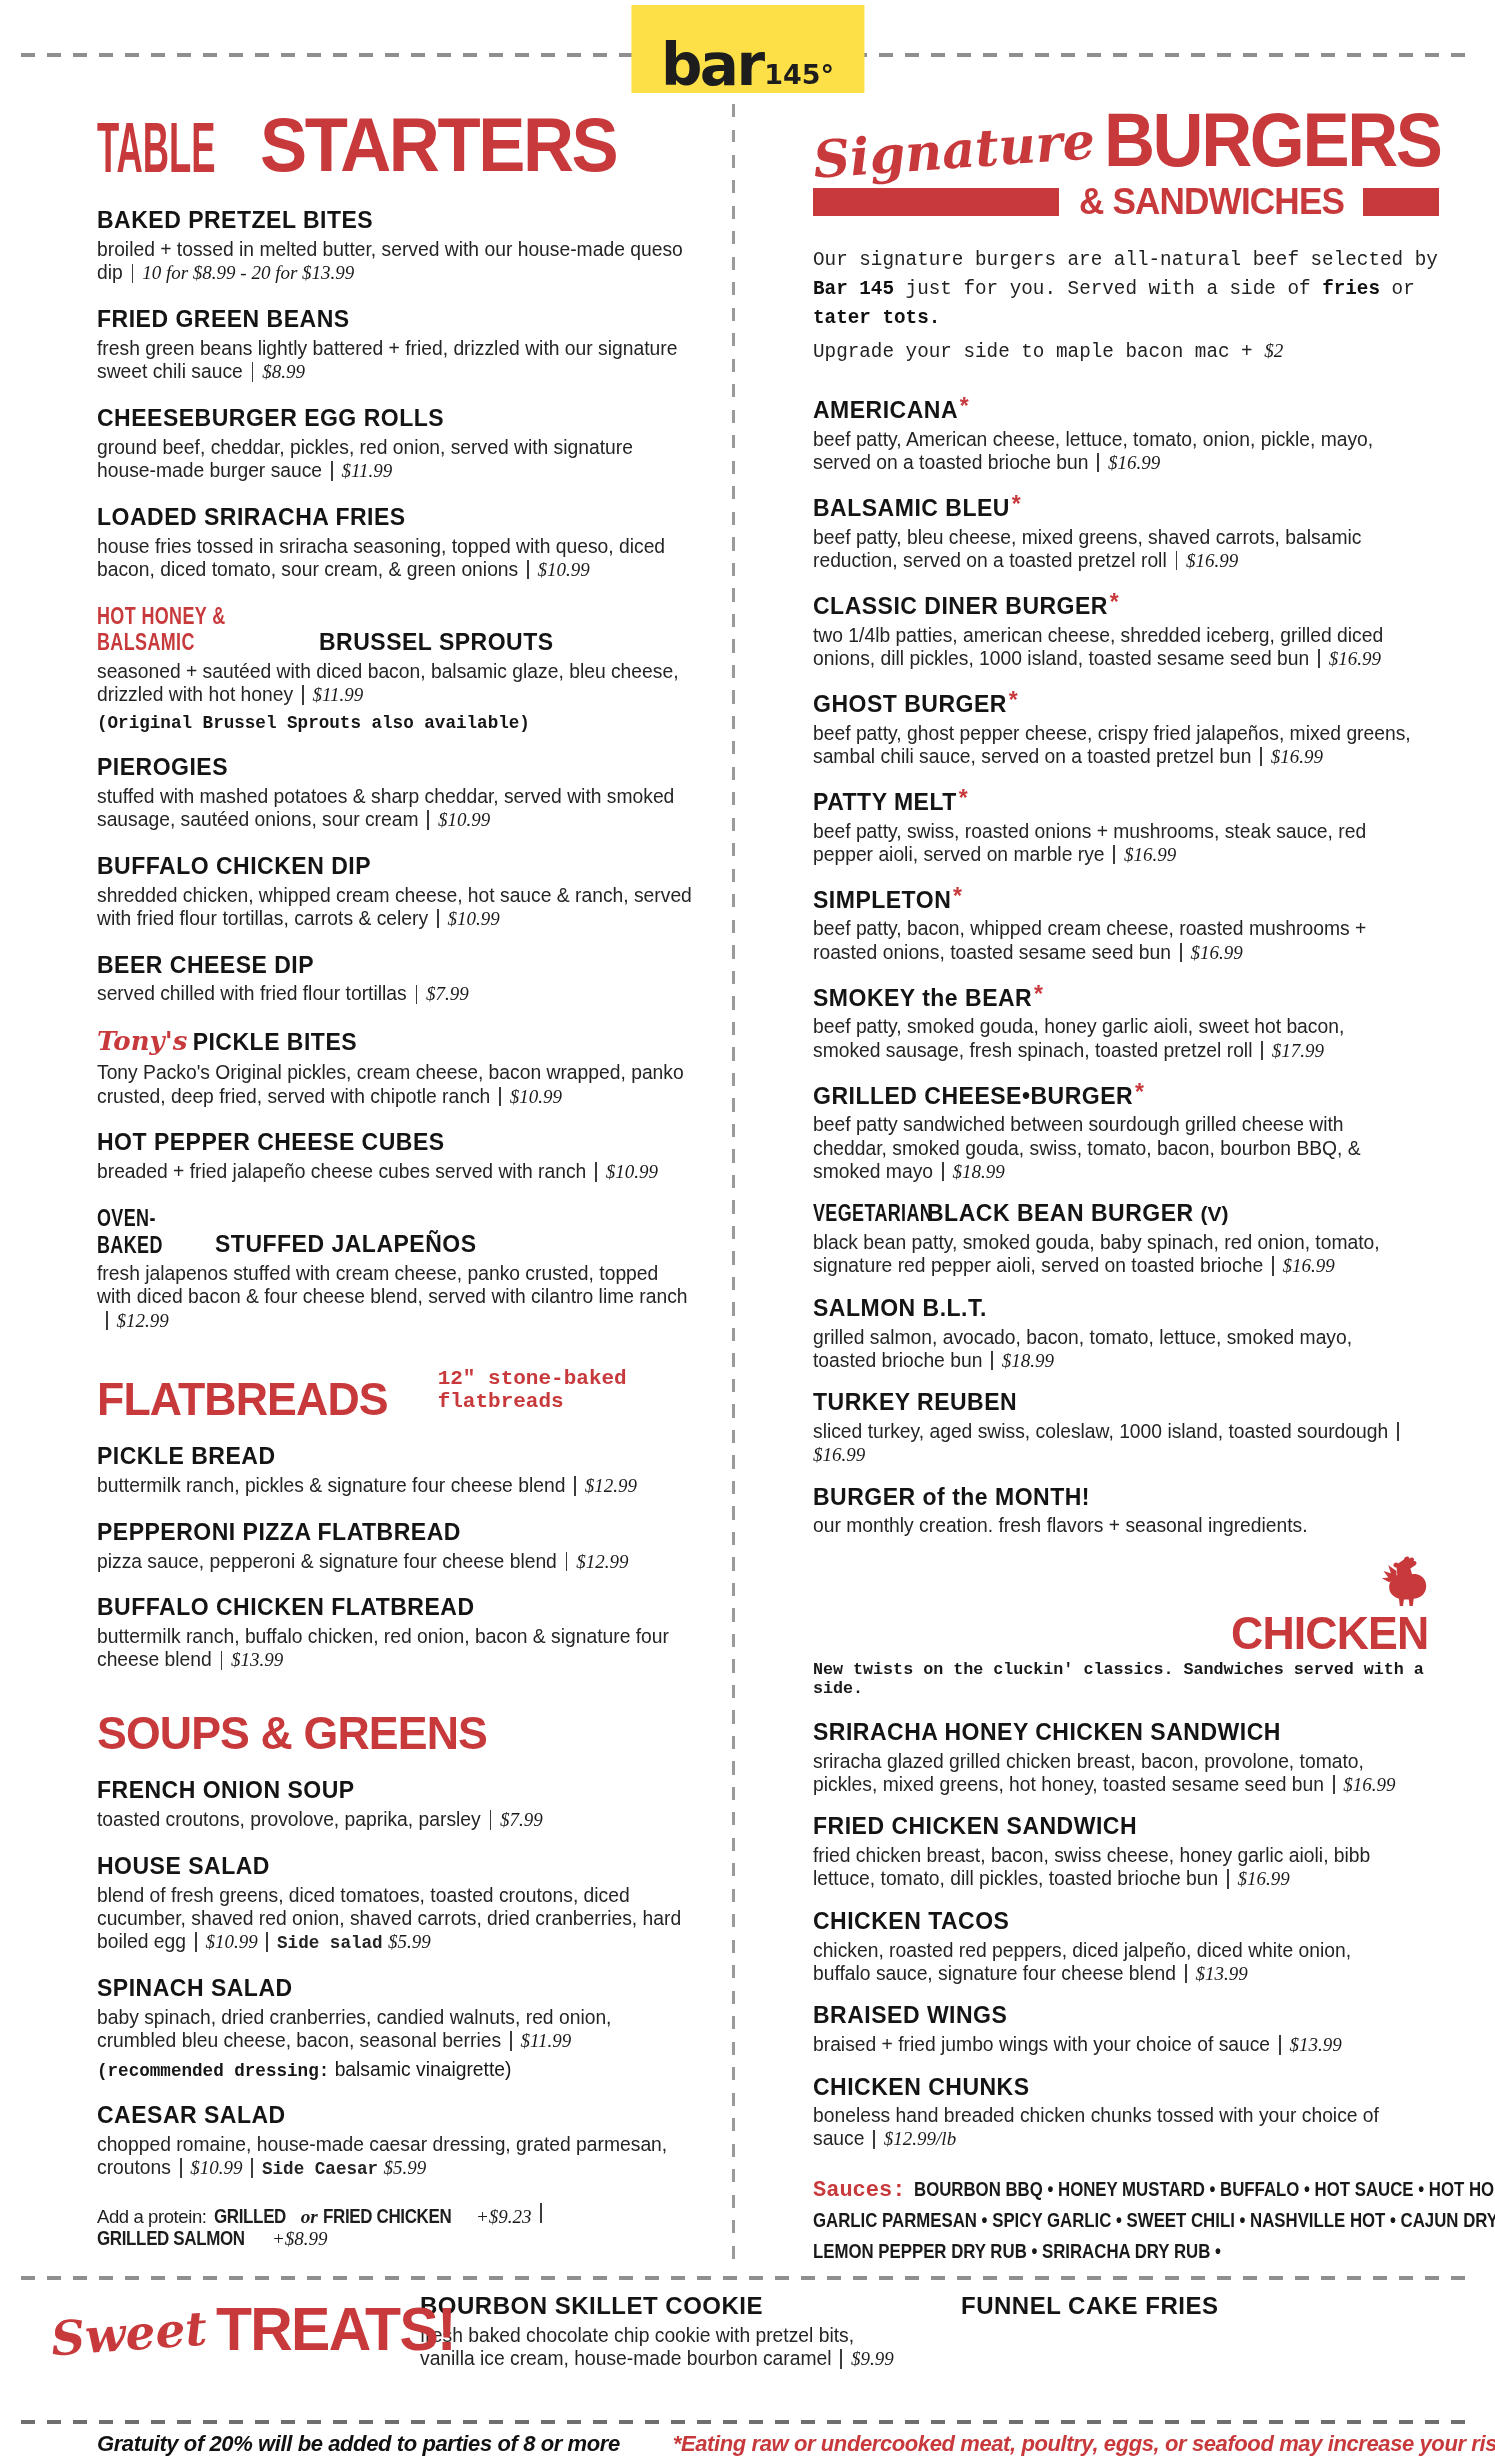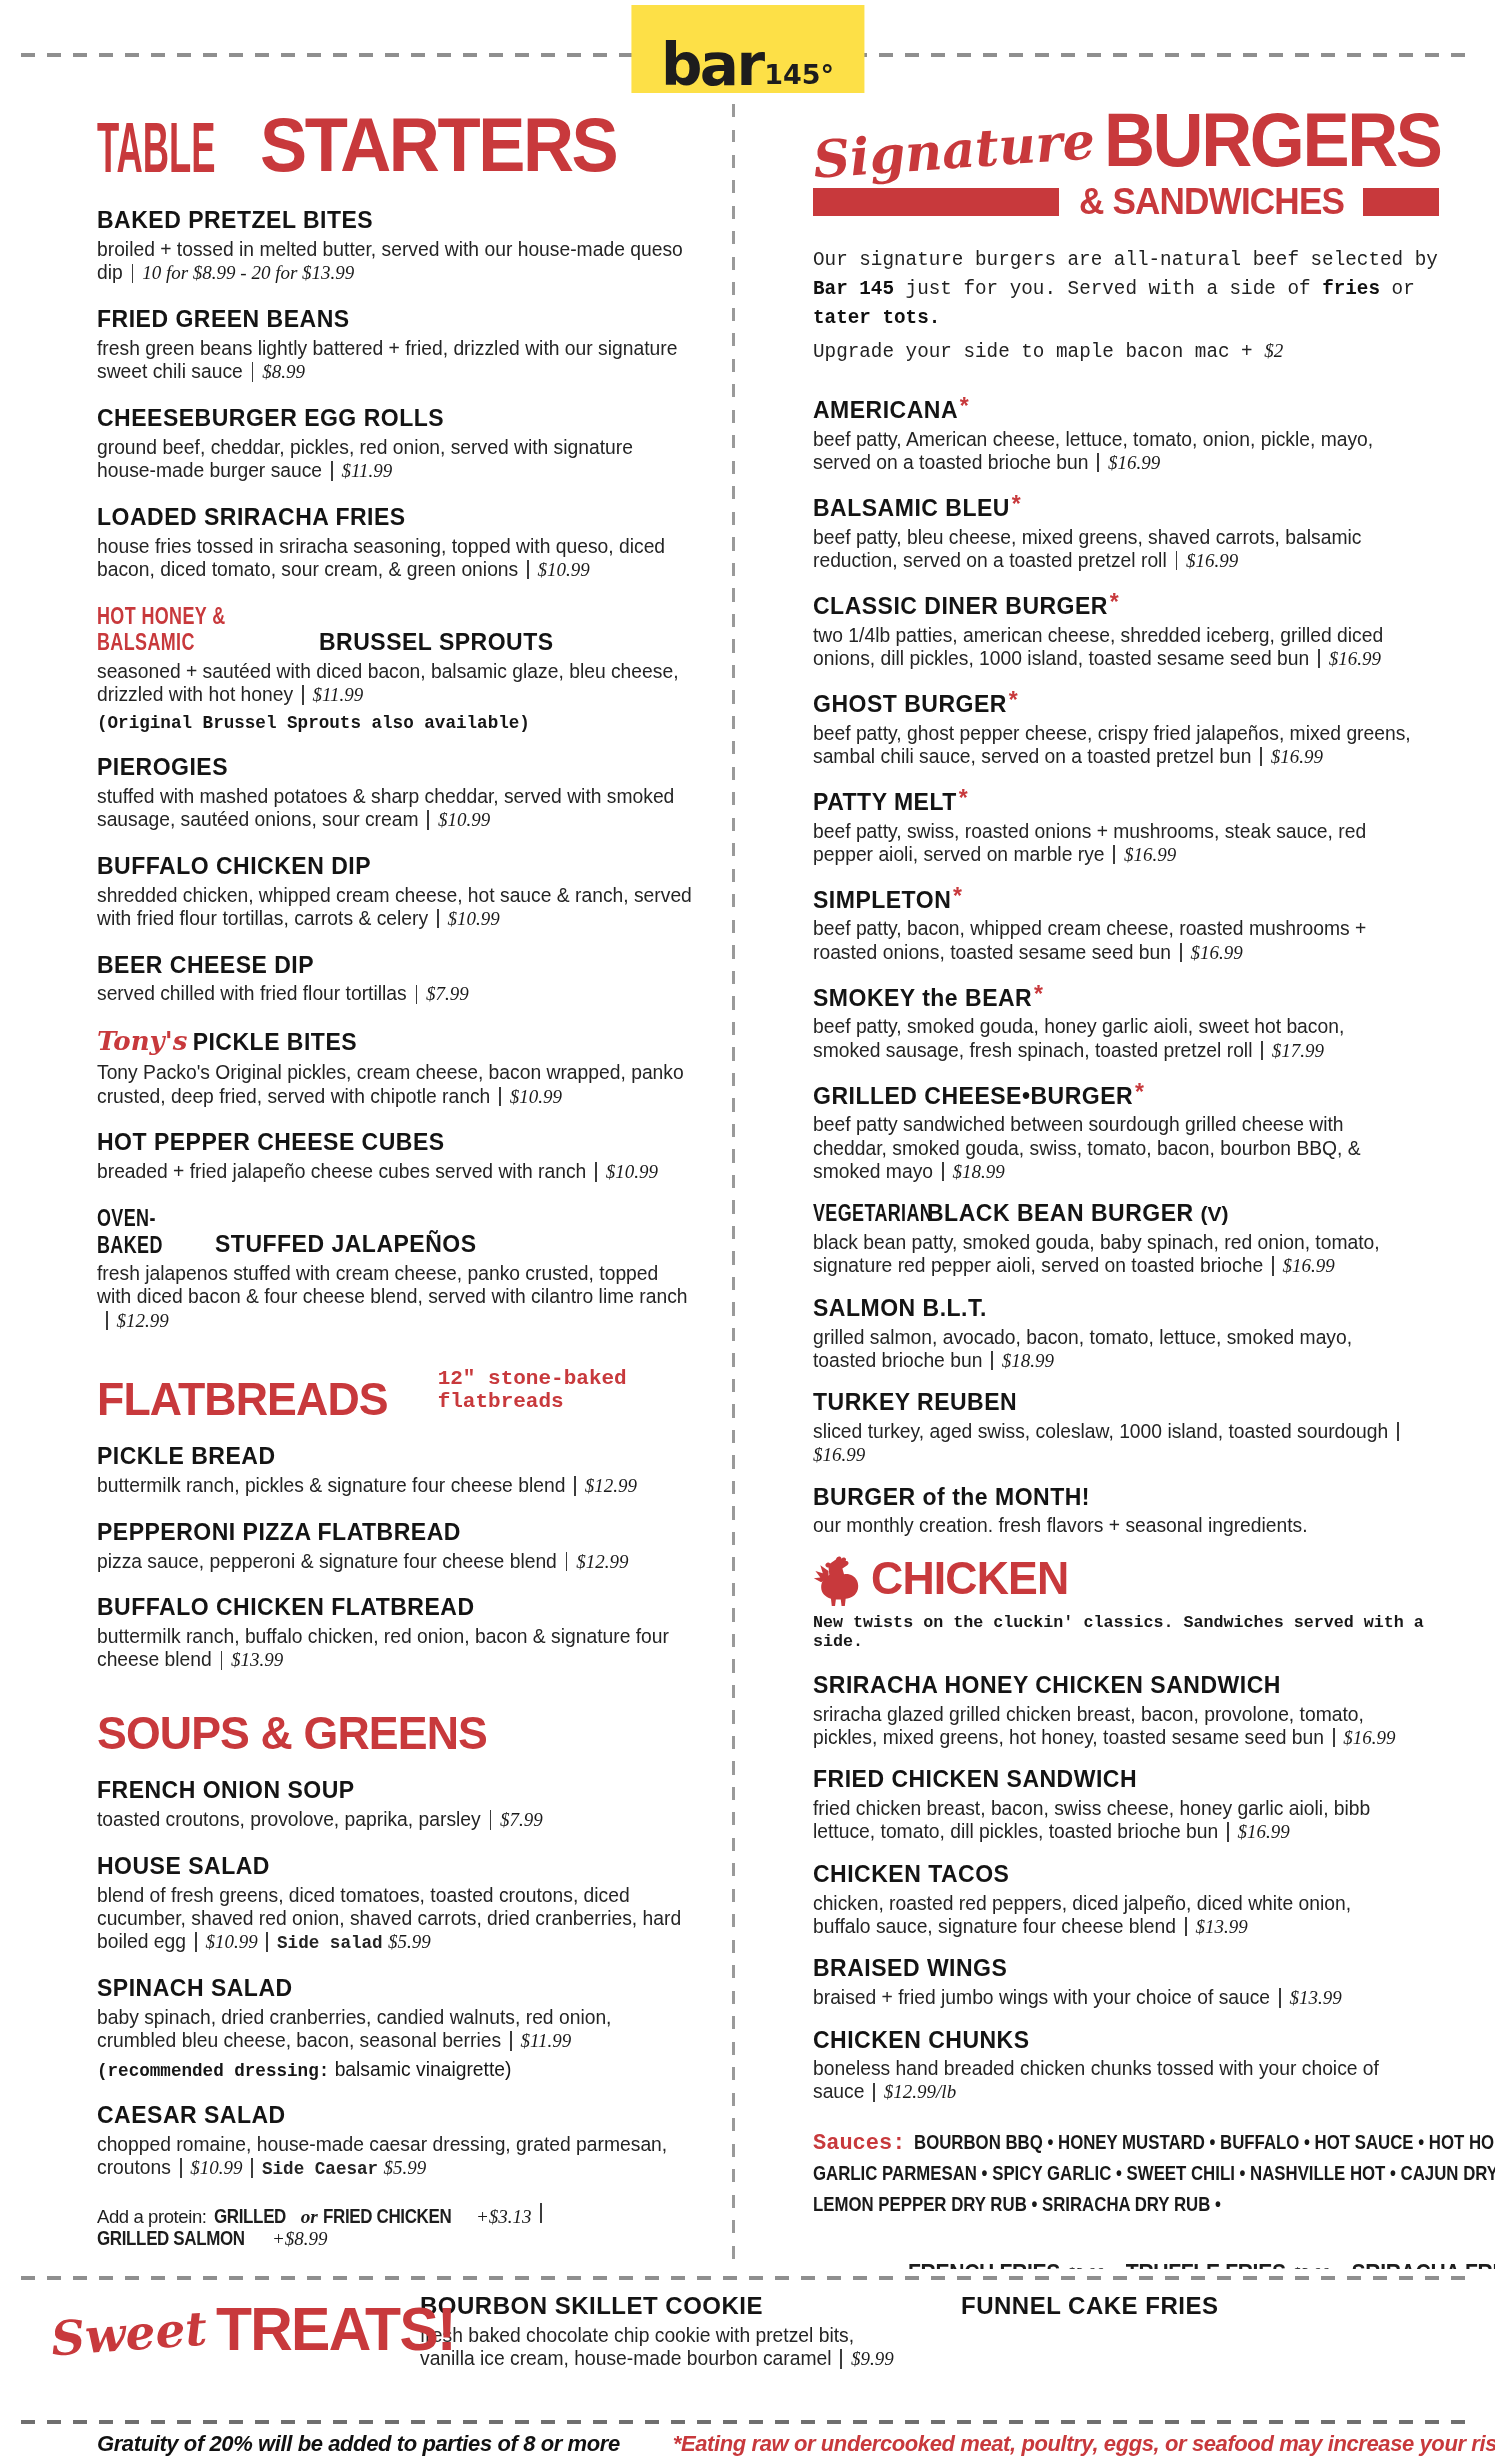--- a/index.html
+++ b/index.html
@@ -60,21 +60,21 @@
   .sand-row{display:flex;align-items:center;margin:3.5px 0 23px;}
   .sand-bar{height:28px;background:#c8393c;}
   .sand-bar.l{flex:1;}
   .sand-bar.r{width:76px;}
   .sand-txt{font-size:37px;font-weight:bold;color:#c8393c;letter-spacing:-0.9px;margin:0 12.3px;
             transform:scaleX(.95);}
   .intro{font-family:"Liberation Mono",monospace;font-size:19.3px;line-height:1.5;color:#222;margin:0 0 7px;}
   .intro .b{font-weight:bold;color:#101010;}
   .upg{font-family:"Liberation Mono",monospace;font-size:19.3px;color:#222;margin:0 0 30px;}
   
-  .chick-row{display:flex;align-items:flex-start;margin:12.3px 0 3.5px;}
+  .chick-row{display:flex;align-items:flex-end;margin:12.3px 0 3.5px;flex-direction:column;}
   .chick-row svg{margin-right:8.8px;}
   .chick-sub{font-family:"Liberation Mono",monospace;font-weight:bold;font-size:16.7px;color:#181818;
              margin:0 0 21px;}
   
   .protein{font-size:19.3px;margin:23px 0 24.6px;display:flex;align-items:baseline;flex-wrap:wrap;}
   .protein .lab{font-size:18.5px;letter-spacing:-0.4px;margin-right:7px;}
   .protein .opt{font-weight:bold;letter-spacing:-0.4px;transform:scaleX(.88);transform-origin:0 80%;display:inline-block;}
   .protein .or{font-family:"Liberation Serif",serif;font-style:italic;font-weight:bold;margin:0 5.3px;}
   .listline{display:flex;align-items:baseline;margin:0;}
   .llab{font-family:"Liberation Mono",monospace;font-weight:bold;font-size:22px;margin-right:8.8px;white-space:nowrap;}
@@ -200,21 +200,21 @@
     <div class="it">
       <h3 class="tt"><span>CAESAR SALAD</span></h3>
       <p class="dsc"><span>chopped romaine, house-made caesar dressing, grated parmesan, croutons</span><span class="bar"></span><span class="prc">$10.99</span><span class="bar"></span><span class="side">Side Caesar</span><span class="prc">$5.99</span></p>
     </div>
 
     <div class="protein">
       <span class="lab">Add a protein:</span>
       <span class="opt">GRILLED</span>
       <span class="or">or</span>
       <span class="opt">FRIED CHICKEN</span>
-      <span class="prc" style="margin-left:7px">+$3.13</span>
+      <span class="prc" style="margin-left:7px">+$9.23</span>
       <span class="bar"></span>
       <span class="opt">GRILLED SALMON</span>
       <span class="prc" style="margin-left:7px">+$8.99</span>
     </div>
 
   </section>
 
   <section class="col-r">
     <div class="b-head">
       <span class="script">Signature</span>

